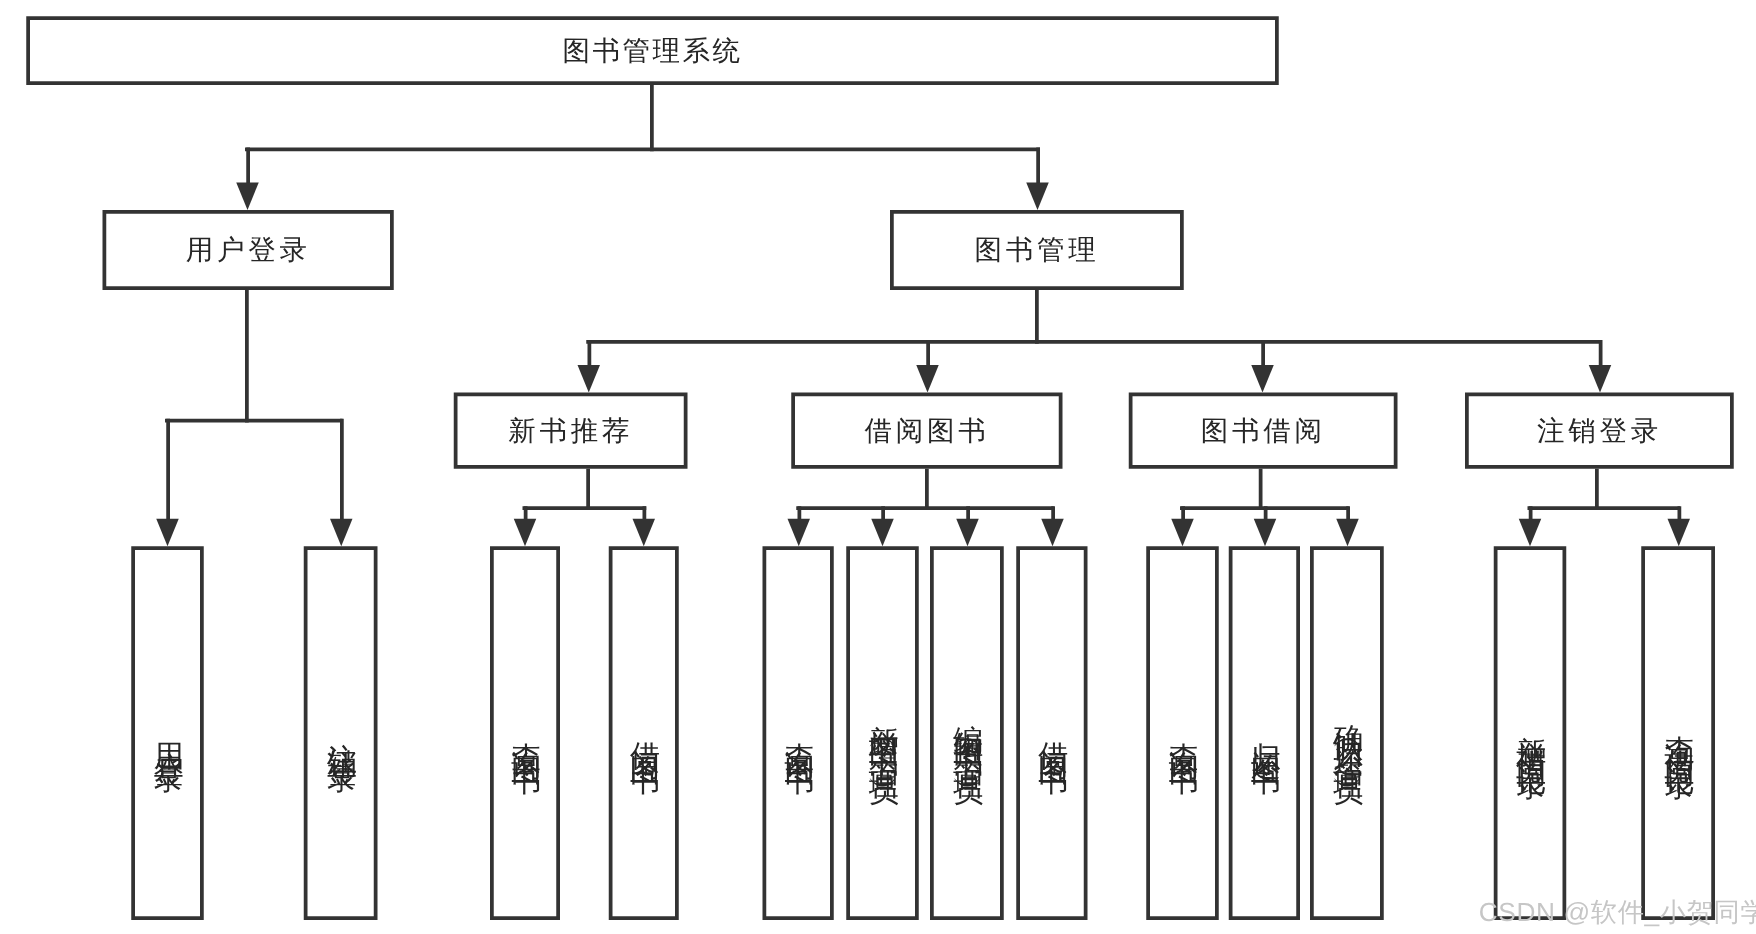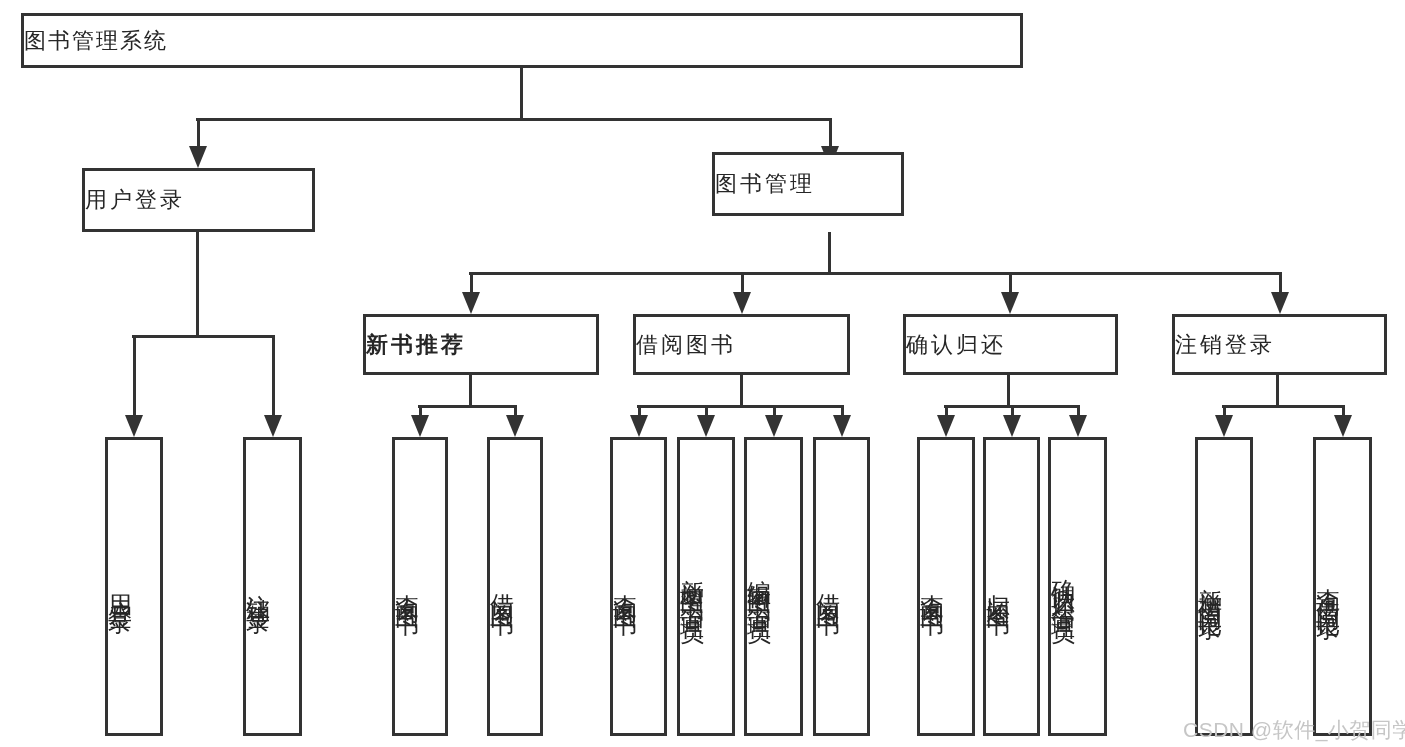--- a/index.html
+++ b/index.html
@@ -16,21 +16,21 @@
     font-family:"Liberation Sans","DejaVu Sans",sans-serif;
     color:var(--text);
     overflow:hidden;
   }
   
   .node{
     position:absolute;
     box-sizing:border-box;
     border:3px solid var(--line);
     background:#fff;
-    display:flex;align-items:center;
+    display:flex;align-items:center;justify-content:center;
     text-align:center;
   }
   .h-label{font-size:22px;letter-spacing:3px;line-height:1;white-space:nowrap;}
   .root-label{font-size:22px;letter-spacing:2px;}
   .leaf{
     top:437px;height:299px;
   }
   .leaf .v-label{
     writing-mode:vertical-lr;
     text-orientation:mixed;
@@ -67,44 +67,44 @@
   </div>
 
   <div class="vl" style="left:520px;top:66px;height:55px;"></div>
   <div class="hl" style="left:196px;top:118px;width:636px;"></div>
   <div class="arrow" style="left:189px;top:118px;height:50px;"></div>
   <div class="arrow" style="left:821px;top:118px;height:50px;"></div>
 
   <div class="node" style="left:82px;top:168px;width:233px;height:64px;">
     <span class="h-label">用户登录</span>
   </div>
-  <div class="node" style="left:712px;top:152px;width:192px;height:64px;">
+  <div class="node" style="left:712px;top:168px;width:235px;height:64px;">
     <span class="h-label">图书管理</span>
   </div>
 
   <div class="vl" style="left:196px;top:232px;height:106px;"></div>
   <div class="hl" style="left:132px;top:335px;width:142px;"></div>
   <div class="arrow" style="left:125px;top:335px;height:102px;"></div>
   <div class="arrow" style="left:264px;top:335px;height:102px;"></div>
 
   <div class="vl" style="left:828px;top:232px;height:43px;"></div>
   <div class="hl" style="left:469px;top:272px;width:812px;"></div>
   <div class="arrow" style="left:462px;top:272px;height:42px;"></div>
   <div class="arrow" style="left:733px;top:272px;height:42px;"></div>
   <div class="arrow" style="left:1001px;top:272px;height:42px;"></div>
   <div class="arrow" style="left:1271px;top:272px;height:42px;"></div>
 
-  <div class="node" style="left:363px;top:314px;width:236px;height:61px;font-weight:bold;">
+  <div class="node" style="left:363px;top:314px;width:187px;height:61px;">
     <span class="h-label">新书推荐</span>
   </div>
   <div class="node" style="left:633px;top:314px;width:217px;height:61px;">
     <span class="h-label">借阅图书</span>
   </div>
   <div class="node" style="left:903px;top:314px;width:215px;height:61px;">
-    <span class="h-label">确认归还</span>
+    <span class="h-label">图书借阅</span>
   </div>
   <div class="node" style="left:1172px;top:314px;width:215px;height:61px;">
     <span class="h-label">注销登录</span>
   </div>
 
   <div class="vl" style="left:469px;top:375px;height:33px;"></div>
   <div class="hl" style="left:418px;top:405px;width:99px;"></div>
   <div class="arrow" style="left:411px;top:405px;height:32px;"></div>
   <div class="arrow" style="left:506px;top:405px;height:32px;"></div>
 

